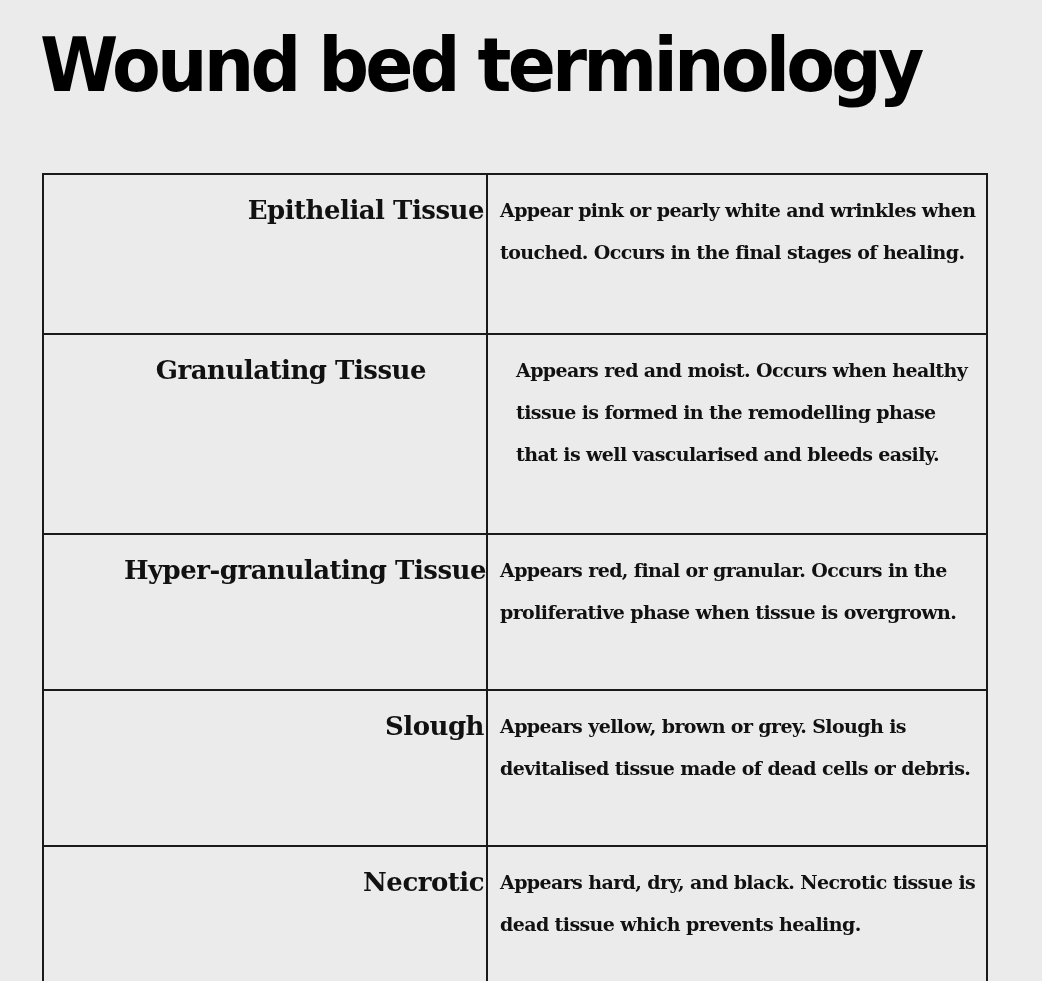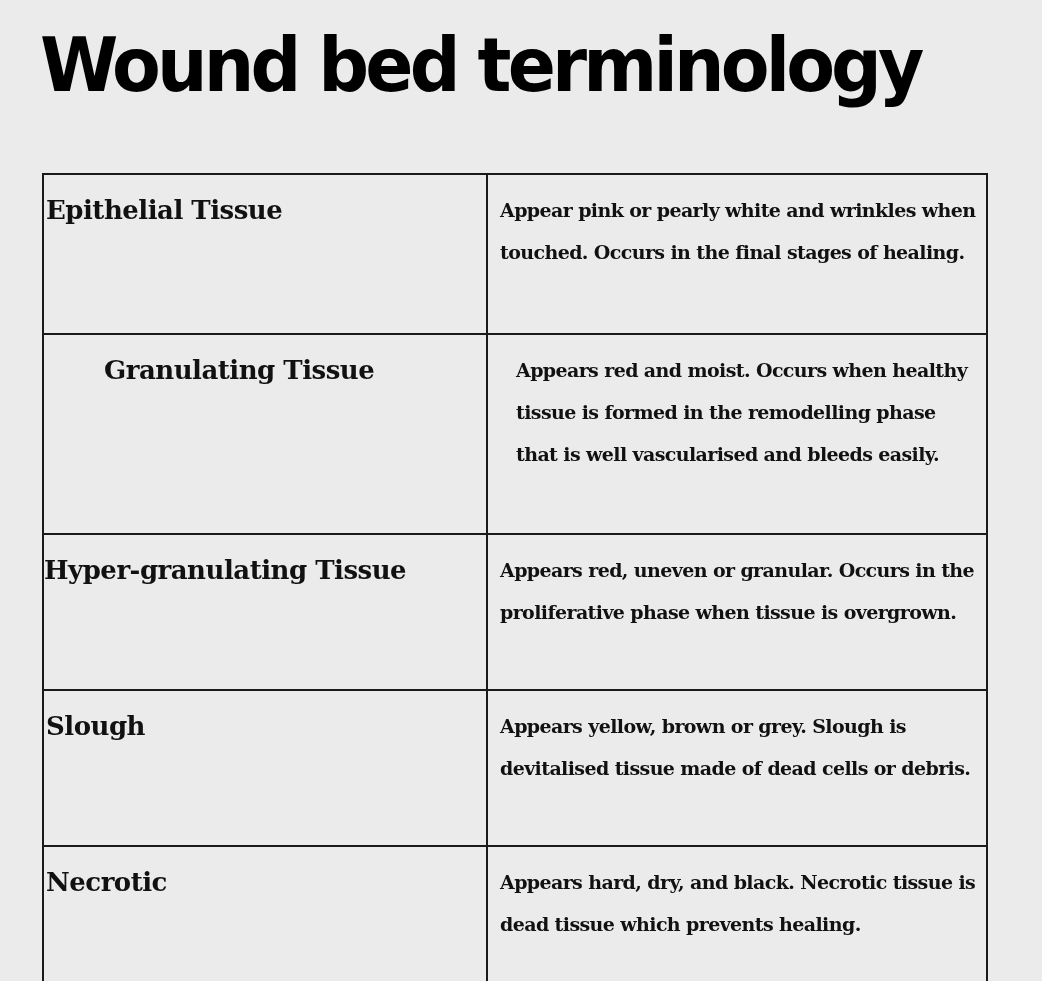--- a/index.html
+++ b/index.html
@@ -28,21 +28,21 @@
     color:#111;
   }
   td {
     border:2px solid #1a1a1a;
     vertical-align:top;
     font-size:19px;
     line-height:42px;
   }
   td.term {
     width:322px;
-    text-align:left;
+    text-align:right;
     padding:14px 2px 0 2px;
     font-size:26px;
     letter-spacing:-0.5px;
   }
   td.desc {
     padding:14px 8px 10px 12px;
     letter-spacing:-0.6px;
   }
   tr.r0 td { height:134px; }
   tr.r1 td { height:174px;padding-left:28px; }
@@ -60,21 +60,21 @@
       <tr class="r0">
     <td class="term">Epithelial Tissue</td>
     <td class="desc">Appear pink or pearly white and wrinkles when touched. Occurs in the final stages of healing.</td>
   </tr>
   <tr class="r1">
     <td class="term" style="padding-left:60px;padding-right:60px;margin-top:24px;">Granulating Tissue</td>
     <td class="desc">Appears red and moist. Occurs when healthy tissue is formed in the remodelling phase that is well vascularised and bleeds easily.</td>
   </tr>
   <tr class="r2">
     <td class="term" style="padding-left:0;padding-right:0;margin-left:14px;">Hyper-granulating Tissue</td>
-    <td class="desc">Appears red, uneven or granular. Occurs in the proliferative phase when tissue is overgrown.</td>
+    <td class="desc">Appears red, final or granular. Occurs in the proliferative phase when tissue is overgrown.</td>
   </tr>
   <tr class="r3">
     <td class="term">Slough</td>
     <td class="desc">Appears yellow, brown or grey. Slough is devitalised tissue made of dead cells or debris.</td>
   </tr>
   <tr class="r4">
     <td class="term">Necrotic</td>
     <td class="desc">Appears hard, dry, and black. Necrotic tissue is dead tissue which prevents healing.</td>
   </tr>
 </tbody>

